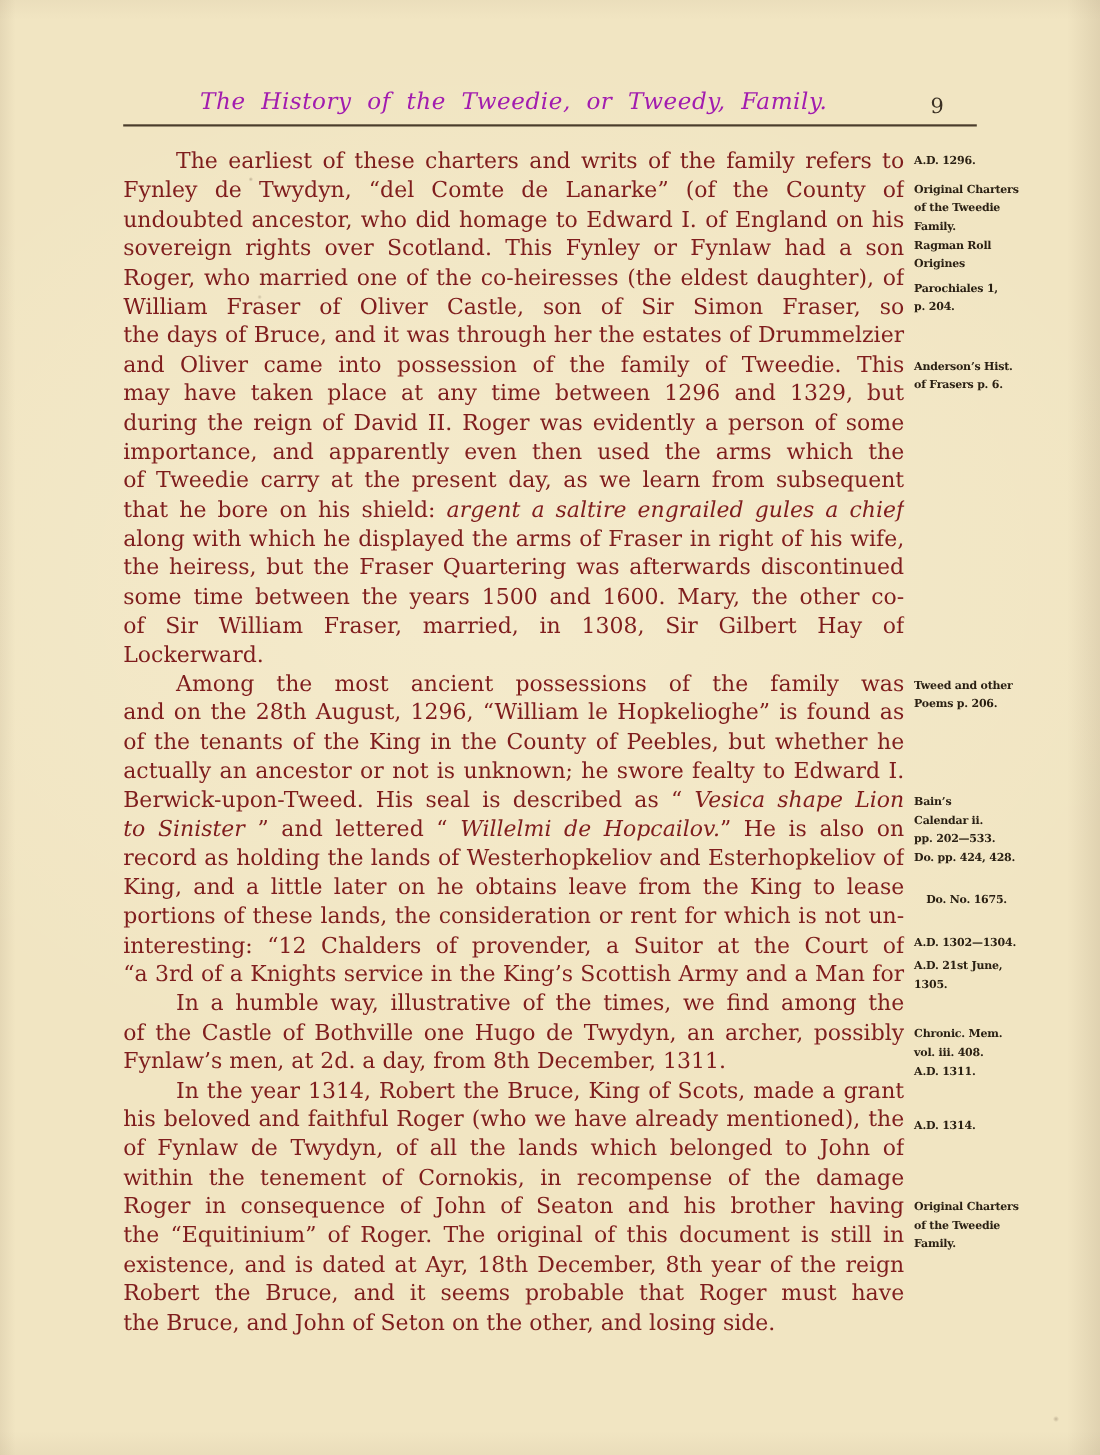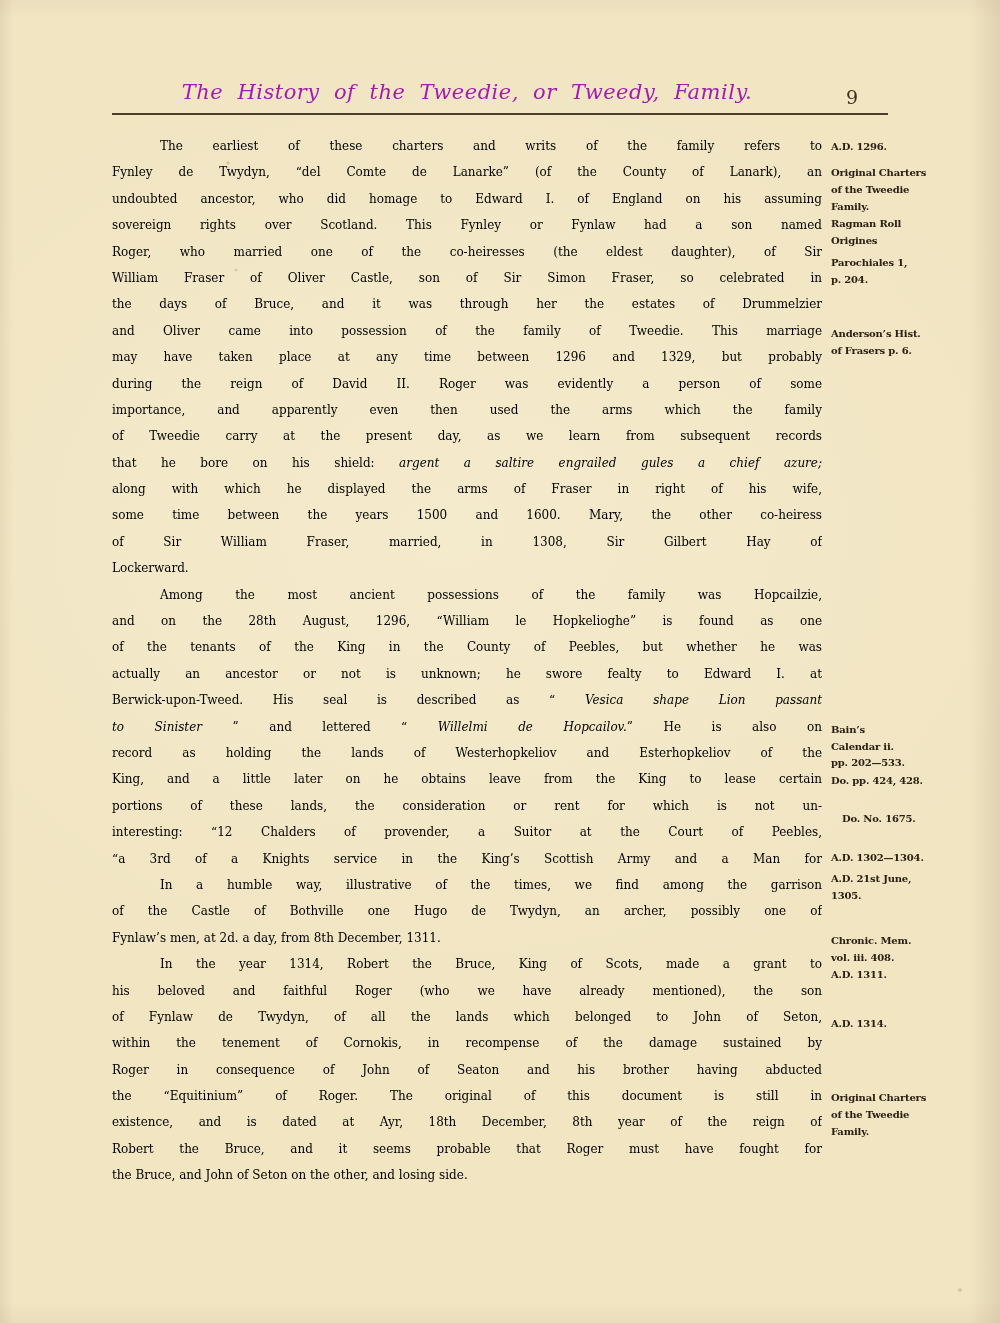--- a/index.html
+++ b/index.html
@@ -36,21 +36,21 @@
   .page-number{
     position:absolute;left:846px;top:86px;
     font-size:19px;color:#3a3023;
   }
   .header-rule{
     position:absolute;left:112px;top:113px;width:776px;height:2px;
     background:#4a3d2c;
   }
   .body-text{
     position:absolute;left:112px;top:133px;width:710px;
-    font-size:12px;color:#000000;
+    font-size:20px;color:#7f1d1d;
   }
   .line{
     height:26.4px;line-height:26.4px;
     text-align:justify;text-align-last:justify;
     white-space:normal;overflow:hidden;
   }
   .line.indent{padding-left:48px;}
   .line.last{text-align:left;text-align-last:left;}
   .it{font-style:italic;}
   .notes-layer{position:absolute;left:0;top:0;width:1000px;height:1323px;pointer-events:none;}
@@ -80,20 +80,21 @@
     <div class="line"><span>Roger, who married one of the co-heiresses (the eldest daughter), of Sir</span></div>
     <div class="line"><span>William Fraser of Oliver Castle, son of Sir Simon Fraser, so celebrated in</span></div>
     <div class="line"><span>the days of Bruce, and it was through her the estates of Drummelzier</span></div>
     <div class="line"><span>and Oliver came into possession of the family of Tweedie. This marriage</span></div>
     <div class="line"><span>may have taken place at any time between 1296 and 1329, but probably</span></div>
     <div class="line"><span>during the reign of David II. Roger was evidently a person of some</span></div>
     <div class="line"><span>importance, and apparently even then used the arms which the family</span></div>
     <div class="line"><span>of Tweedie carry at the present day, as we learn from subsequent records</span></div>
     <div class="line"><span>that he bore on his shield: </span><span class="it">argent a saltire engrailed gules a chief azure;</span></div>
     <div class="line"><span>along with which he displayed the arms of Fraser in right of his wife,</span></div>
+    <div class="line"><span>the heiress, but the Fraser Quartering was afterwards discontinued</span></div>
     <div class="line"><span>some time between the years 1500 and 1600. Mary, the other co-heiress</span></div>
     <div class="line"><span>of Sir William Fraser, married, in 1308, Sir Gilbert Hay of</span></div>
     <div class="line last"><span>Lockerward.</span></div>
     <div class="line indent"><span>Among the most ancient possessions of the family was Hopcailzie,</span></div>
     <div class="line"><span>and on the 28th August, 1296, “William le Hopkelioghe” is found as one</span></div>
     <div class="line"><span>of the tenants of the King in the County of Peebles, but whether he was</span></div>
     <div class="line"><span>actually an ancestor or not is unknown; he swore fealty to Edward I. at</span></div>
     <div class="line"><span>Berwick-upon-Tweed. His seal is described as “ </span><span class="it">Vesica shape Lion passant</span></div>
     <div class="line"><span class="it">to Sinister</span><span> ” and lettered “ </span><span class="it">Willelmi de Hopcailov.</span><span>” He is also on</span></div>
     <div class="line"><span>record as holding the lands of Westerhopkeliov and Esterhopkeliov of the</span></div>
@@ -131,20 +132,24 @@
     <div class="margin-note" style="top: 254.6px;">
       <div class="note-row">Parochiales 1,</div>
     </div>
     <div class="margin-note" style="top: 272px;">
       <div class="note-row">p. 204.</div>
     </div>
     <div class="margin-note" style="top: 325.8px;">
       <div class="note-row">Anderson’s Hist.</div>
       <div class="note-row">of Frasers p. 6.</div>
     </div>
+    <div class="margin-note" style="top: 616.2px;">
+      <div class="note-row">Tweed and other</div>
+      <div class="note-row">Poems p. 206.</div>
+    </div>
     <div class="margin-note" style="top: 721.8px;">
       <div class="note-row">Bain’s</div>
       <div class="note-row">Calendar ii.</div>
       <div class="note-row">pp. 202—533.</div>
     </div>
     <div class="margin-note" style="top: 772.6px;">
       <div class="note-row">Do. pp. 424, 428.</div>
     </div>
     <div class="margin-note" style="top: 811px; margin-left: 11px;">
       <div class="note-row">Do. No. 1675.</div>

